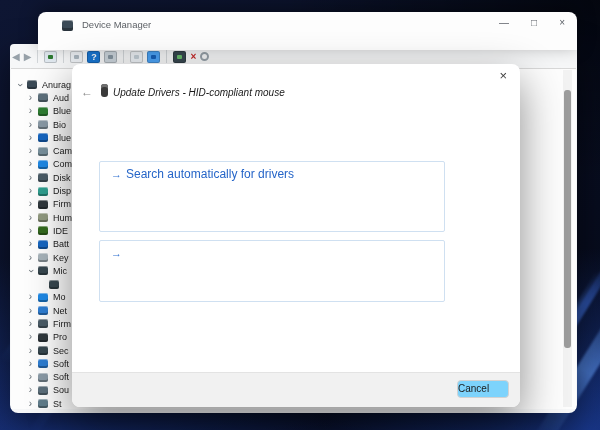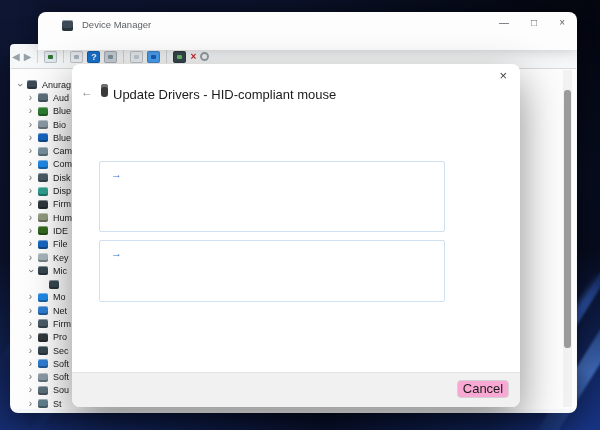--- a/index.html
+++ b/index.html
@@ -56,33 +56,33 @@
   .vscroll{position:absolute;right:5px;top:26px;bottom:6px;width:9px;background:#f2f2f2;}
   .vthumb{position:absolute;left:1px;top:20px;width:7px;height:258px;background:#9c9c9c;border-radius:3px;}
 
   
   .dialog{position:absolute;left:72px;top:64px;width:448px;height:343px;background:#ffffff;
           border-radius:8px;box-shadow:0 16px 44px rgba(0,0,0,.45);z-index:10;}
   .dlg-close{position:absolute;top:4px;right:13px;font-size:13px;color:#3f3f3f;}
   .dlg-back{position:absolute;top:21px;left:9px;font-size:12px;color:#8a8a8a;}
   .dlg-mouse-icon{position:absolute;top:20px;left:29px;width:7px;height:13px;background:#3a3a3a;border-radius:3px;
                   box-shadow:inset 0 3px 0 #6f6f6f;}
-  .dlg-title{position:absolute;top:23px;left:41px;font-size:13px;color:#1b1b1b;}
+  .dlg-title{position:absolute;top:23px;left:41px;font-size:10px;color:#1b1b1b;font-style:italic;}
   .dlg-heading{position:absolute;top:53px;left:28px;font-size:13px;color:#3a72b4;}
   .opt{position:absolute;left:27px;width:344px;border:1px solid #cfe0f1;border-radius:2px;background:#fff;}
   .opt1{top:97px;height:69px;}
   .opt2{top:176px;height:60px;}
   .opt-arrow{position:absolute;left:11px;top:6px;color:#2f6fd0;font-size:11px;}
   .opt-title{position:absolute;left:26px;top:5px;font-size:12px;color:#2565c8;}
   .opt-desc{position:absolute;left:26px;top:23px;width:316px;font-size:9px;line-height:11px;color:#4e86c9;}
   .dlg-footer{position:absolute;left:0;right:0;bottom:0;height:34px;background:#f1f1f1;
               border-top:1px solid #e3e3e3;border-radius:0 0 8px 8px;}
-  .btn-cancel{position:absolute;right:11px;top:7px;width:52px;height:18px;background:#f9a8d4;
-              border:1px solid #d2d2d2;border-radius:4px;font-size:13px;color:#1b1b1b;
-              text-align:center;line-height:16px;box-sizing:border-box;}
+  .btn-cancel{position:absolute;right:11px;top:7px;width:52px;height:18px;background:#7dd3fc;
+              border:1px solid #d2d2d2;border-radius:4px;font-size:10px;color:#1b1b1b;
+              text-align:left;line-height:16px;box-sizing:border-box;}
 </style>
 </head>
 <body>
 
 <div class="rb rb1"></div>
 <div class="rb rb2"></div>
 <div class="rb rb3"></div>
 <div class="rb rb4"></div>
 <div class="rb rb5"></div>
 <div class="rb rb6"></div>
@@ -177,21 +177,21 @@
           <span class="tlabel">Hum</span>
         </div>
         <div class="trow" style="padding-left: 15px;">
           <span class="chev">›</span>
           <span class="ticon" style="background: rgb(51, 105, 30);"></span>
           <span class="tlabel">IDE</span>
         </div>
         <div class="trow" style="padding-left: 15px;">
           <span class="chev">›</span>
           <span class="ticon" style="background: rgb(21, 101, 192);"></span>
-          <span class="tlabel">File</span>
+          <span class="tlabel">Batt</span>
         </div>
         <div class="trow" style="padding-left: 15px;">
           <span class="chev">›</span>
           <span class="ticon" style="background: rgb(167, 179, 186);"></span>
           <span class="tlabel">Key</span>
         </div>
         <div class="trow" style="padding-left: 15px;">
           <span class="chev exp">›</span>
           <span class="ticon" style="background: rgb(55, 71, 79);"></span>
           <span class="tlabel">Mic</span>
@@ -266,20 +266,21 @@
 </div>
 
 <div class="dialog">
   <span class="dlg-close">×</span>
   <span class="dlg-back">←</span>
   <span class="dlg-mouse-icon"></span>
   <span class="dlg-title">Update Drivers - HID-compliant mouse</span>
 
   <div class="opt opt1">
     <span class="opt-arrow">→</span>
+    <span class="opt-title">Search automatically for drivers</span>
   </div>
 
   <div class="opt opt2">
     <span class="opt-arrow">→</span>
   </div>
 
   <div class="dlg-footer">
     <div class="btn-cancel">Cancel</div>
   </div>
 </div>

